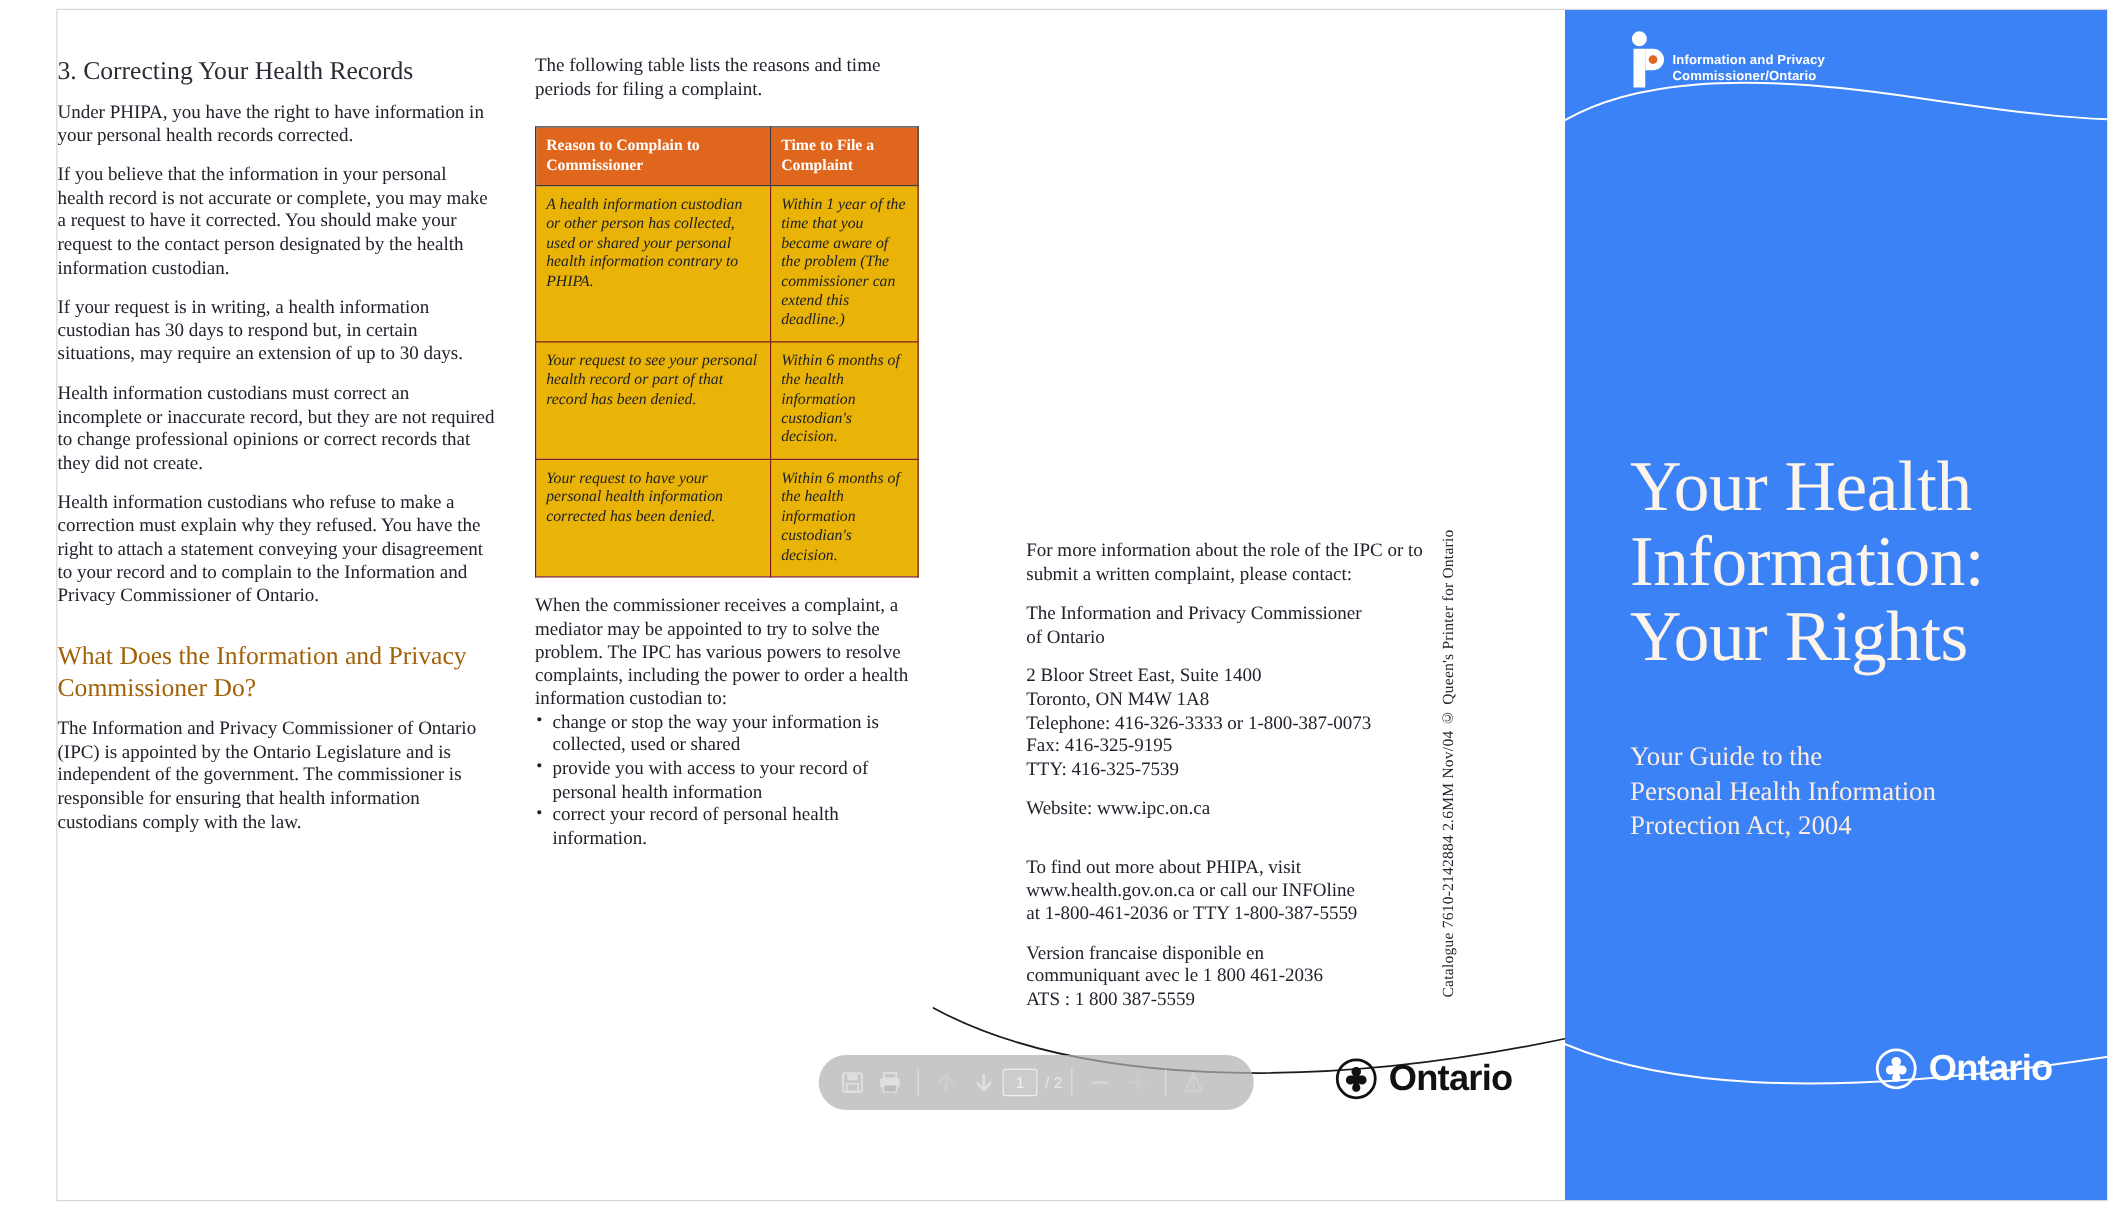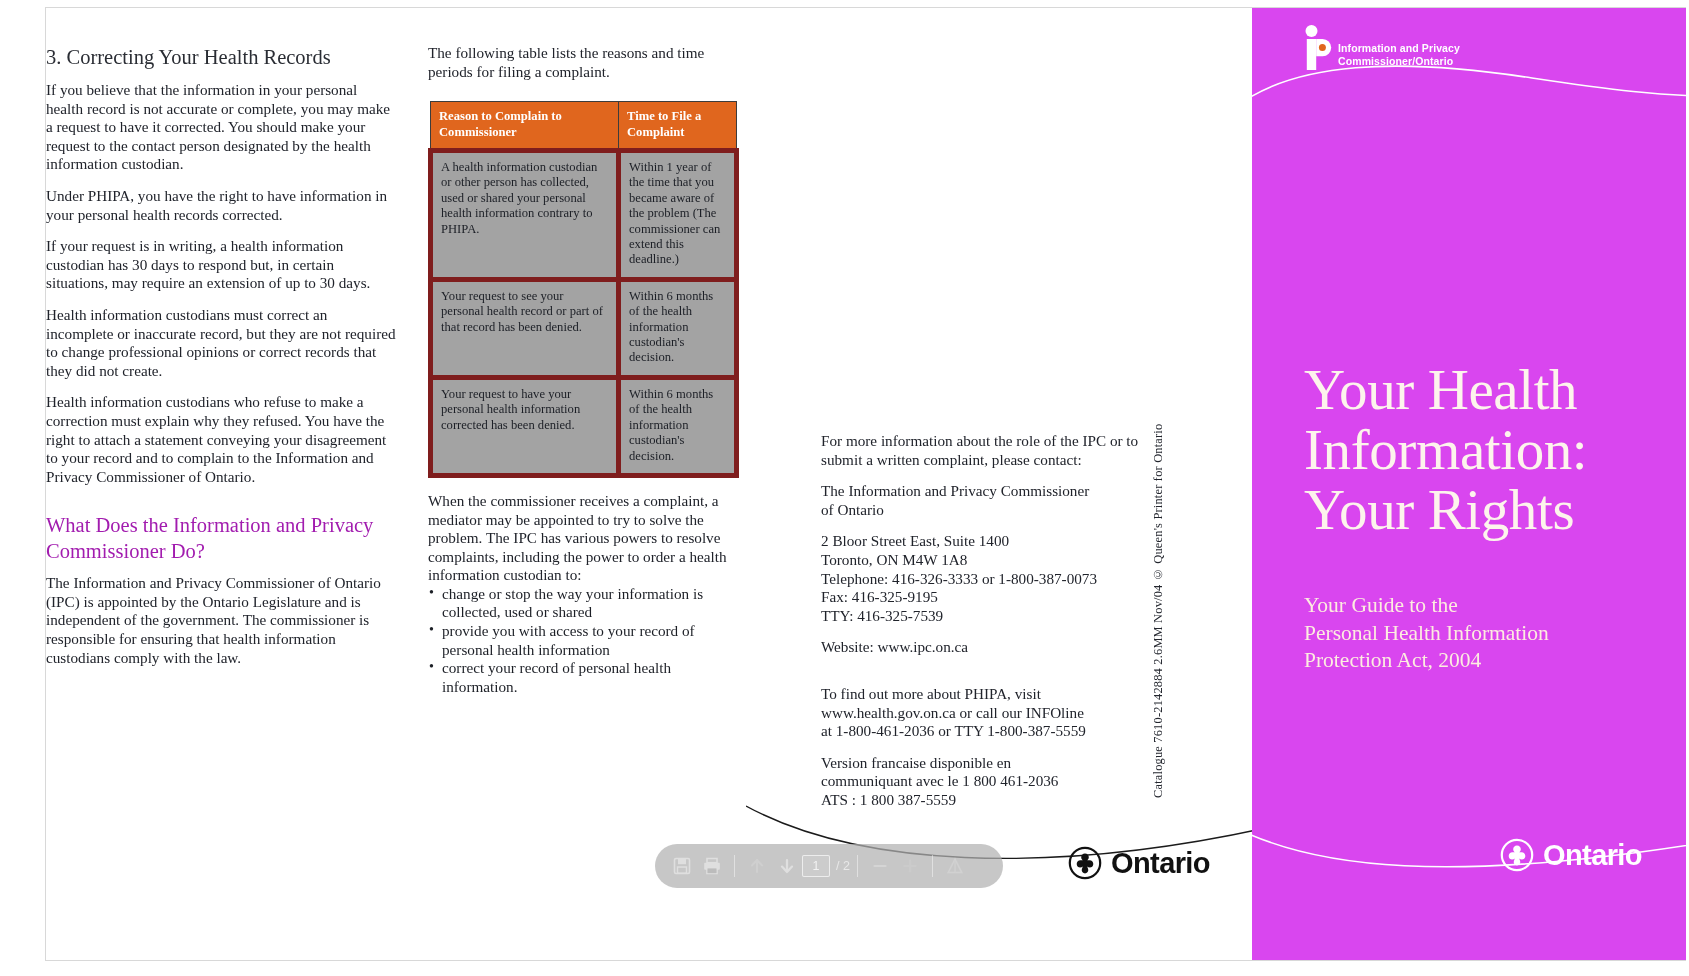--- a/index.html
+++ b/index.html
@@ -23,21 +23,21 @@
     position: absolute; left: 46px; top: 8px;
     width: 1640px; height: 952px;
     background: #fff;
     box-shadow: 0 0 0 1px #d8d8d8;
     overflow: hidden;
   }
   
   #cover-panel {
     position: absolute; right: 0; top: 0;
     width: 434px; height: 952px;
-    background: #d946ef;
+    background: #3b82f6;
     overflow: hidden;
   }
   #cover-wave-top {
     position: absolute; left: -20px; top: 48px;
     width: 480px; height: 60px;
     overflow: hidden;
   }
   #cover-wave-bottom {
     position: absolute; left: -40px; bottom: 72px;
     width: 520px; height: 90px;
@@ -97,21 +97,21 @@
   #col2 { left: 382px; width: 310px; }
   #col3 { left: 775px; width: 340px; }
 
   .h-serif {
     font-size: 20.5px; line-height: 26px;
     color: #2a2d34; font-weight: 400;
     margin: 0 0 11px 0;
   }
   .h-orange {
     font-size: 20.5px; line-height: 26px;
-    color: #a21caf; font-weight: 400;
+    color: #a16207; font-weight: 400;
     margin: 0 0 10px 0;
   }
   p.body {
     font-size: 15.2px; line-height: 18.6px;
     margin: 0 0 13px 0; color: #20232b;
   }
   ul.bullets { list-style: none; margin: 0; padding: 0; }
   ul.bullets li {
     font-size: 15.2px; line-height: 18.6px;
     position: relative; padding-left: 14px; margin: 0;
@@ -132,23 +132,24 @@
     background: #e0661e; color: #ffffff;
     font-size: 12.6px; line-height: 15.4px;
     font-weight: bold; text-align: left;
     padding: 7px 8px 8px 8px;
     border: 1px solid #3c3c3c;
     vertical-align: top;
   }
   #complaint-table td {
     font-size: 12.6px; line-height: 15.4px;
     padding: 7px 8px 9px 8px;
-    border: 5px solid #7f1d1d;
+    border: 1px solid #7f1d1d;
     vertical-align: top;
-    background: #a3a3a3;
+    background: #eab308;
+    font-style: italic;
   }
   #complaint-table col.c1 { width: 188px; }
   #complaint-table col.c2 { width: 118px; }
 
   
   #catalogue {
     position: absolute; left: 1105px; top: 410px;
     height: 380px;
     writing-mode: vertical-rl;
     transform: rotate(180deg);
@@ -209,22 +210,22 @@
   }
 </style>
 </head>
 <body>
 
 <div id="page">
   <div id="pdf-page">
 
     <div class="col" id="col1" style="top:36px;">
       <h2 class="h-serif">3. Correcting Your Health Records</h2>
+      <p class="body">Under PHIPA, you have the right to have information in your personal health records corrected.</p>
       <p class="body">If you believe that the information in your personal health record is not accurate or complete, you may make a request to have it corrected. You should make your request to the contact person designated by the health information custodian.</p>
-      <p class="body">Under PHIPA, you have the right to have information in your personal health records corrected.</p>
       <p class="body">If your request is in writing, a health information custodian has 30 days to respond but, in certain situations, may require an extension of up to 30 days.</p>
       <p class="body">Health information custodians must correct an incomplete or inaccurate record, but they are not required to change professional opinions or correct records that they did not create.</p>
       <p class="body" style="margin-bottom:26px;">Health information custodians who refuse to make a correction must explain why they refused. You have the right to attach a statement conveying your disagreement to your record and to complain to the Information and Privacy Commissioner of Ontario.</p>
       <h3 class="h-orange">What Does the Information and Privacy Commissioner Do?</h3>
       <p class="body">The Information and Privacy Commissioner of Ontario (IPC) is appointed by the Ontario Legislature and is independent of the government. The commissioner is responsible for ensuring that health information custodians comply with the law.</p>
     </div>
 
     <div class="col" id="col2" style="top:36px;">
       <p class="body" style="margin-bottom:20px;">The following table lists the reasons and time periods for filing a complaint.</p>
 

